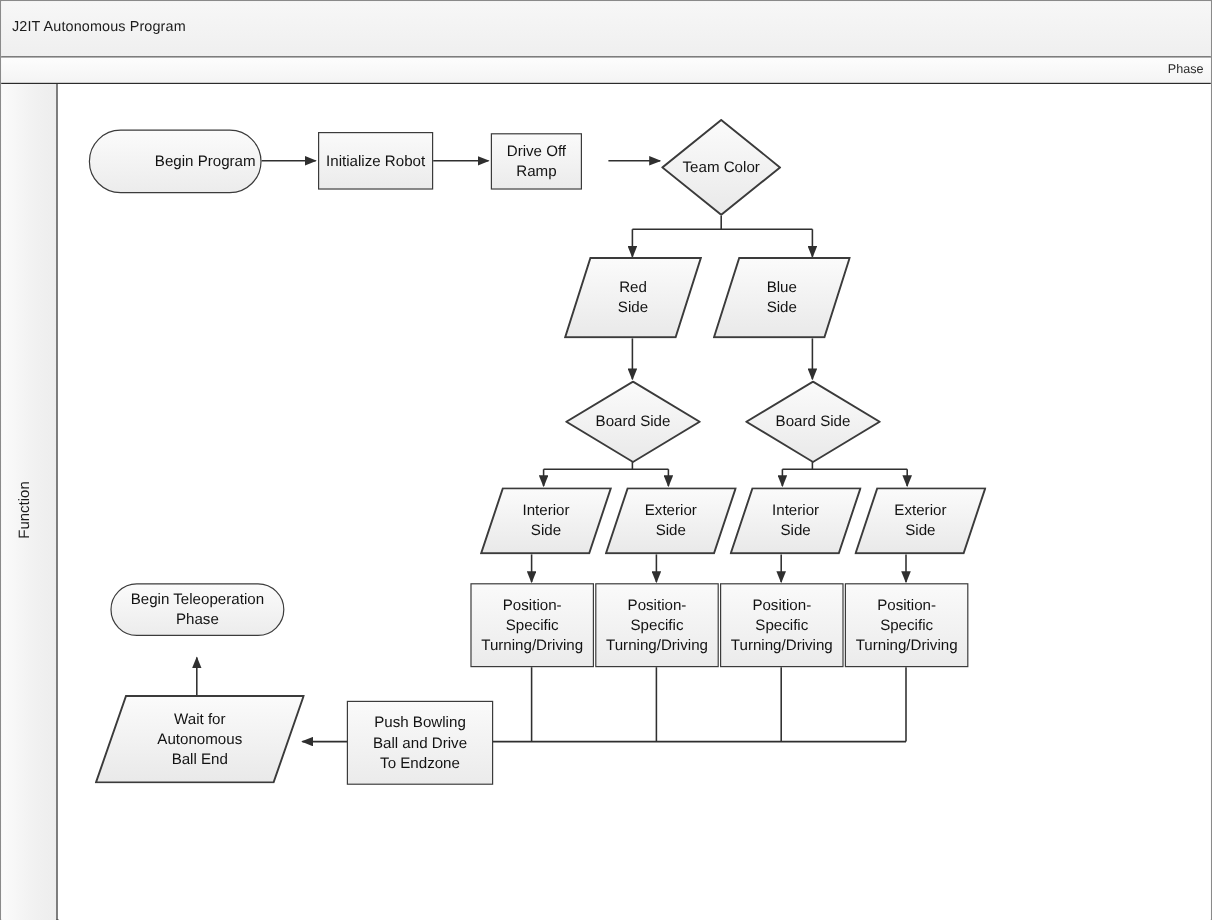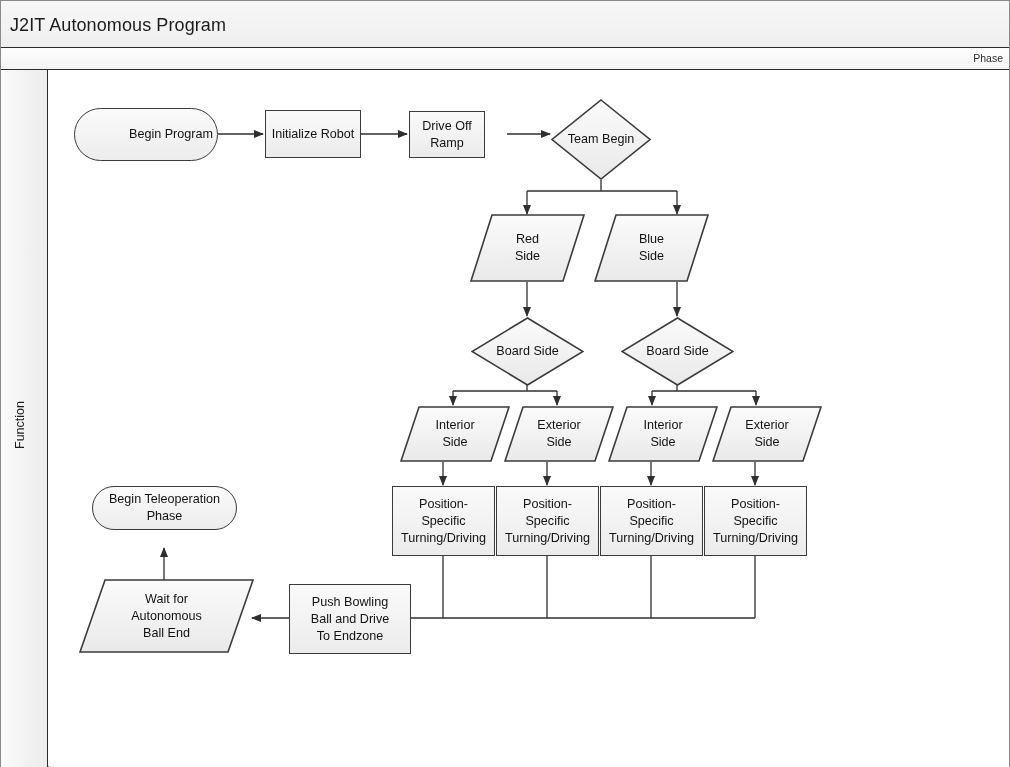--- a/index.html
+++ b/index.html
@@ -4,21 +4,21 @@
 <style>
   html,body{margin:0;padding:0;background:#ffffff;}
   body{width:1010px;height:767px;font-family:"Liberation Sans",sans-serif;color:#1a1a1a;overflow:hidden;}
 
   .app{position:relative;width:1010px;height:767px;box-sizing:border-box;border:1px solid #8a8a8a;background:#ffffff;}
 
   
   .titlebar{position:absolute;left:0;top:0;width:1008px;height:47px;
     background:linear-gradient(to bottom,#f7f7f7 0%,#efefef 100%);
     border-bottom:1px solid #2b2b2b;box-sizing:border-box;}
-  .titlebar .title{position:absolute;left:9px;top:14px;font-size:18px;color:#1c1c1c;letter-spacing:.1px;}
+  .titlebar .title{position:absolute;left:9px;top:14px;font-size:12px;color:#1c1c1c;letter-spacing:.1px;}
 
   
   .phasebar{position:absolute;left:0;top:47px;width:1008px;height:22px;
     background:linear-gradient(to bottom,#fdfdfd 0%,#f4f4f4 100%);
     border-bottom:1px solid #2b2b2b;box-sizing:border-box;}
   .phasebar .phase-label{position:absolute;right:6px;top:4px;font-size:10.5px;color:#2b2b2b;}
 
   
   .lane{position:absolute;left:0;top:69px;width:47px;height:697px;
     background:linear-gradient(to right,#fbfbfb 0%,#f1f1f1 60%,#ededed 100%);
@@ -128,21 +128,21 @@
     <div class="node dia" style="left:502px;top:29px;width:100px;height:81px;">
       <svg class="dbg" viewBox="0 0 100 81" preserveAspectRatio="none">
         <defs>
             <linearGradient id="gd1" x1="0" y1="0" x2="0" y2="1">
           <stop offset="0%" stop-color="#fbfbfb"></stop>
               <stop offset="100%" stop-color="#e9e9e9"></stop>
             </linearGradient>
           </defs>
         <polygon points="50,1 99,40.5 50,80 1,40.5" fill="url(#gd1)" stroke="#3b3b3b" stroke-width="1.6" vector-effect="non-scaling-stroke"></polygon>
       </svg>
-      <span class="txt">Team Begin</span>
+      <span class="txt">Team Color</span>
     </div>
 
     <div class="node para" style="left:421px;top:144px;width:115px;height:68px;align-items:center;">
       <svg class="pbg" viewBox="0 0 115 68" preserveAspectRatio="none">
         <defs>
             <linearGradient id="gp1" x1="0" y1="0" x2="0" y2="1">
           <stop offset="0%" stop-color="#fbfbfb"></stop>
               <stop offset="100%" stop-color="#e9e9e9"></stop>
             </linearGradient>
           </defs>

